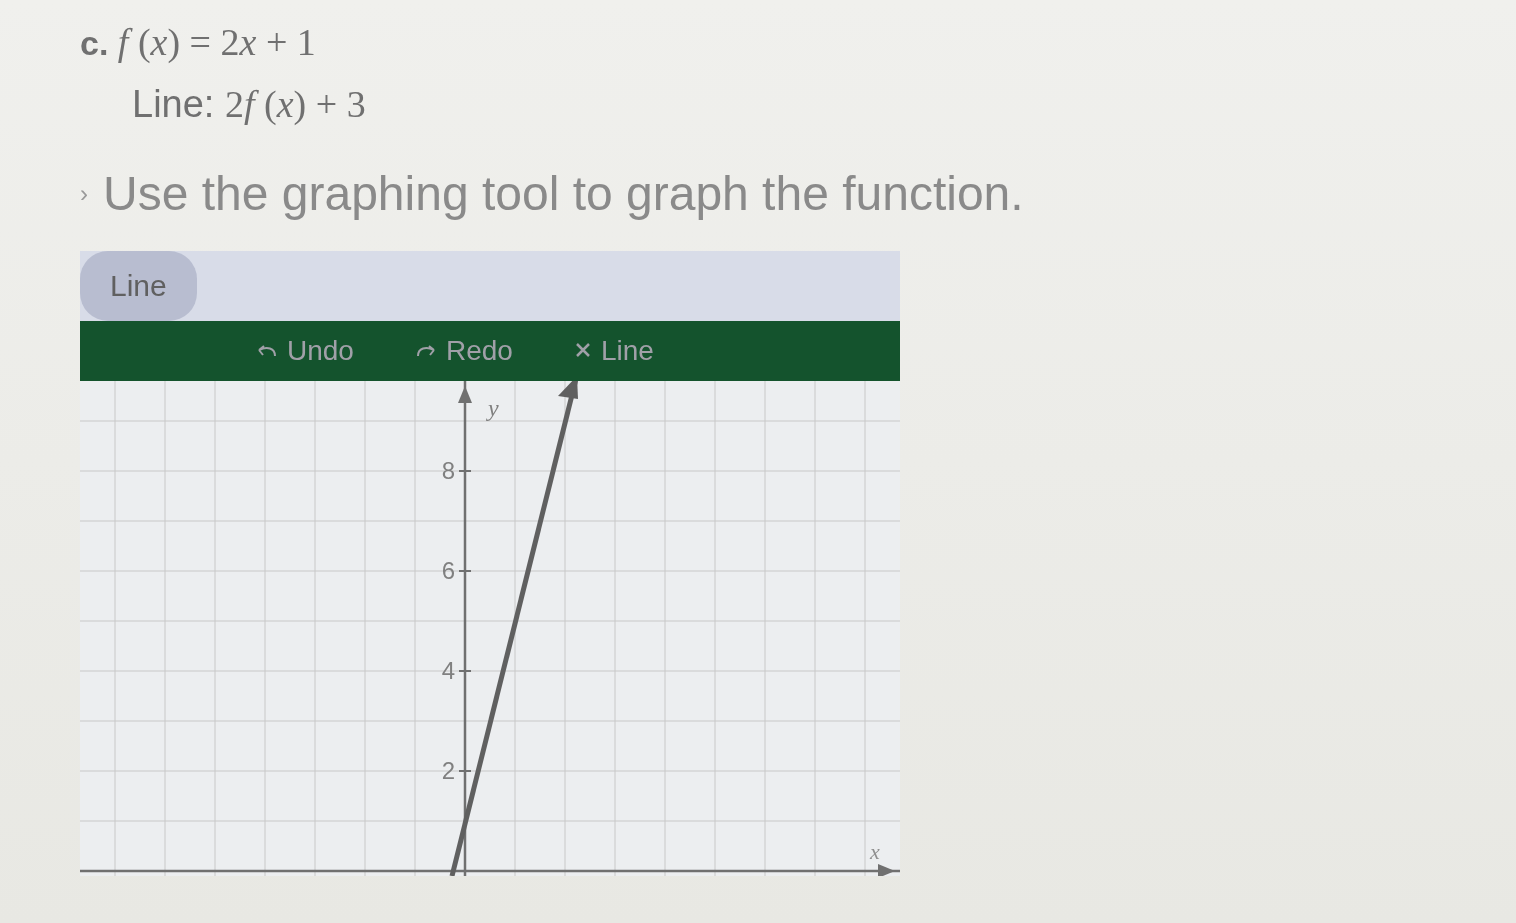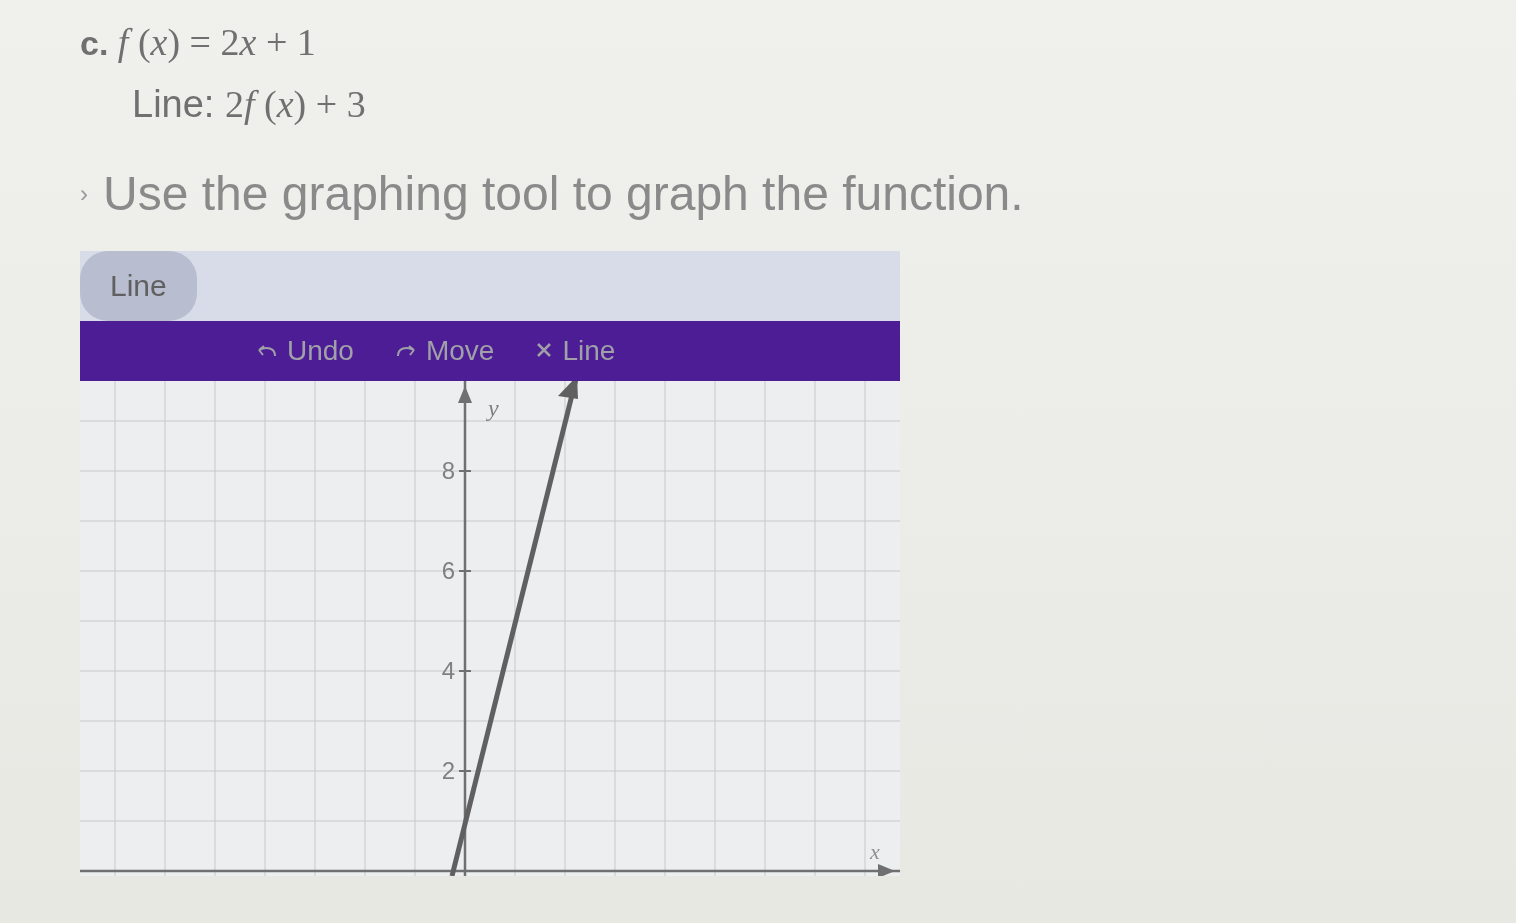--- a/index.html
+++ b/index.html
@@ -76,26 +76,26 @@
       color: #606060;
       gap: 10px;
       cursor: pointer;
     }
     .tool-btn.active {
       background: #b8bdd0;
       border-radius: 28px;
     }
     .toolbar-row2 {
       display: flex;
-      background: #4c1d95;
+      background: #14532d;
       height: 60px;
       align-items: center;
       justify-content: flex-start;
       padding-left: 175px;
-      gap: 40px;
+      gap: 60px;
     }
     .action-btn {
       display: flex;
       align-items: center;
       gap: 8px;
       font-size: 28px;
       color: #a0a0a8;
       cursor: pointer;
     }
     .graph-area {
@@ -153,21 +153,21 @@
         </svg>
       </span>
       <span>Undo</span>
     </div>
     <div class="action-btn">
       <span>
         <svg width="24" height="18" viewBox="0 0 24 18" fill="none" stroke="#a0a0a8" stroke-width="2">
           <path d="M4 14 C4 6, 12 4, 20 8 M20 8 L15 4 M20 8 L16 13"></path>
         </svg>
       </span>
-      <span>Move</span>
+      <span>Redo</span>
     </div>
     <div class="action-btn">
       <span>
         <svg width="20" height="20" viewBox="0 0 20 20" stroke="#a0a0a8" stroke-width="2.5">
           <path d="M4 4 L16 16 M16 4 L4 16"></path>
         </svg>
       </span>
       <span>Line</span>
     </div>
   </div>

